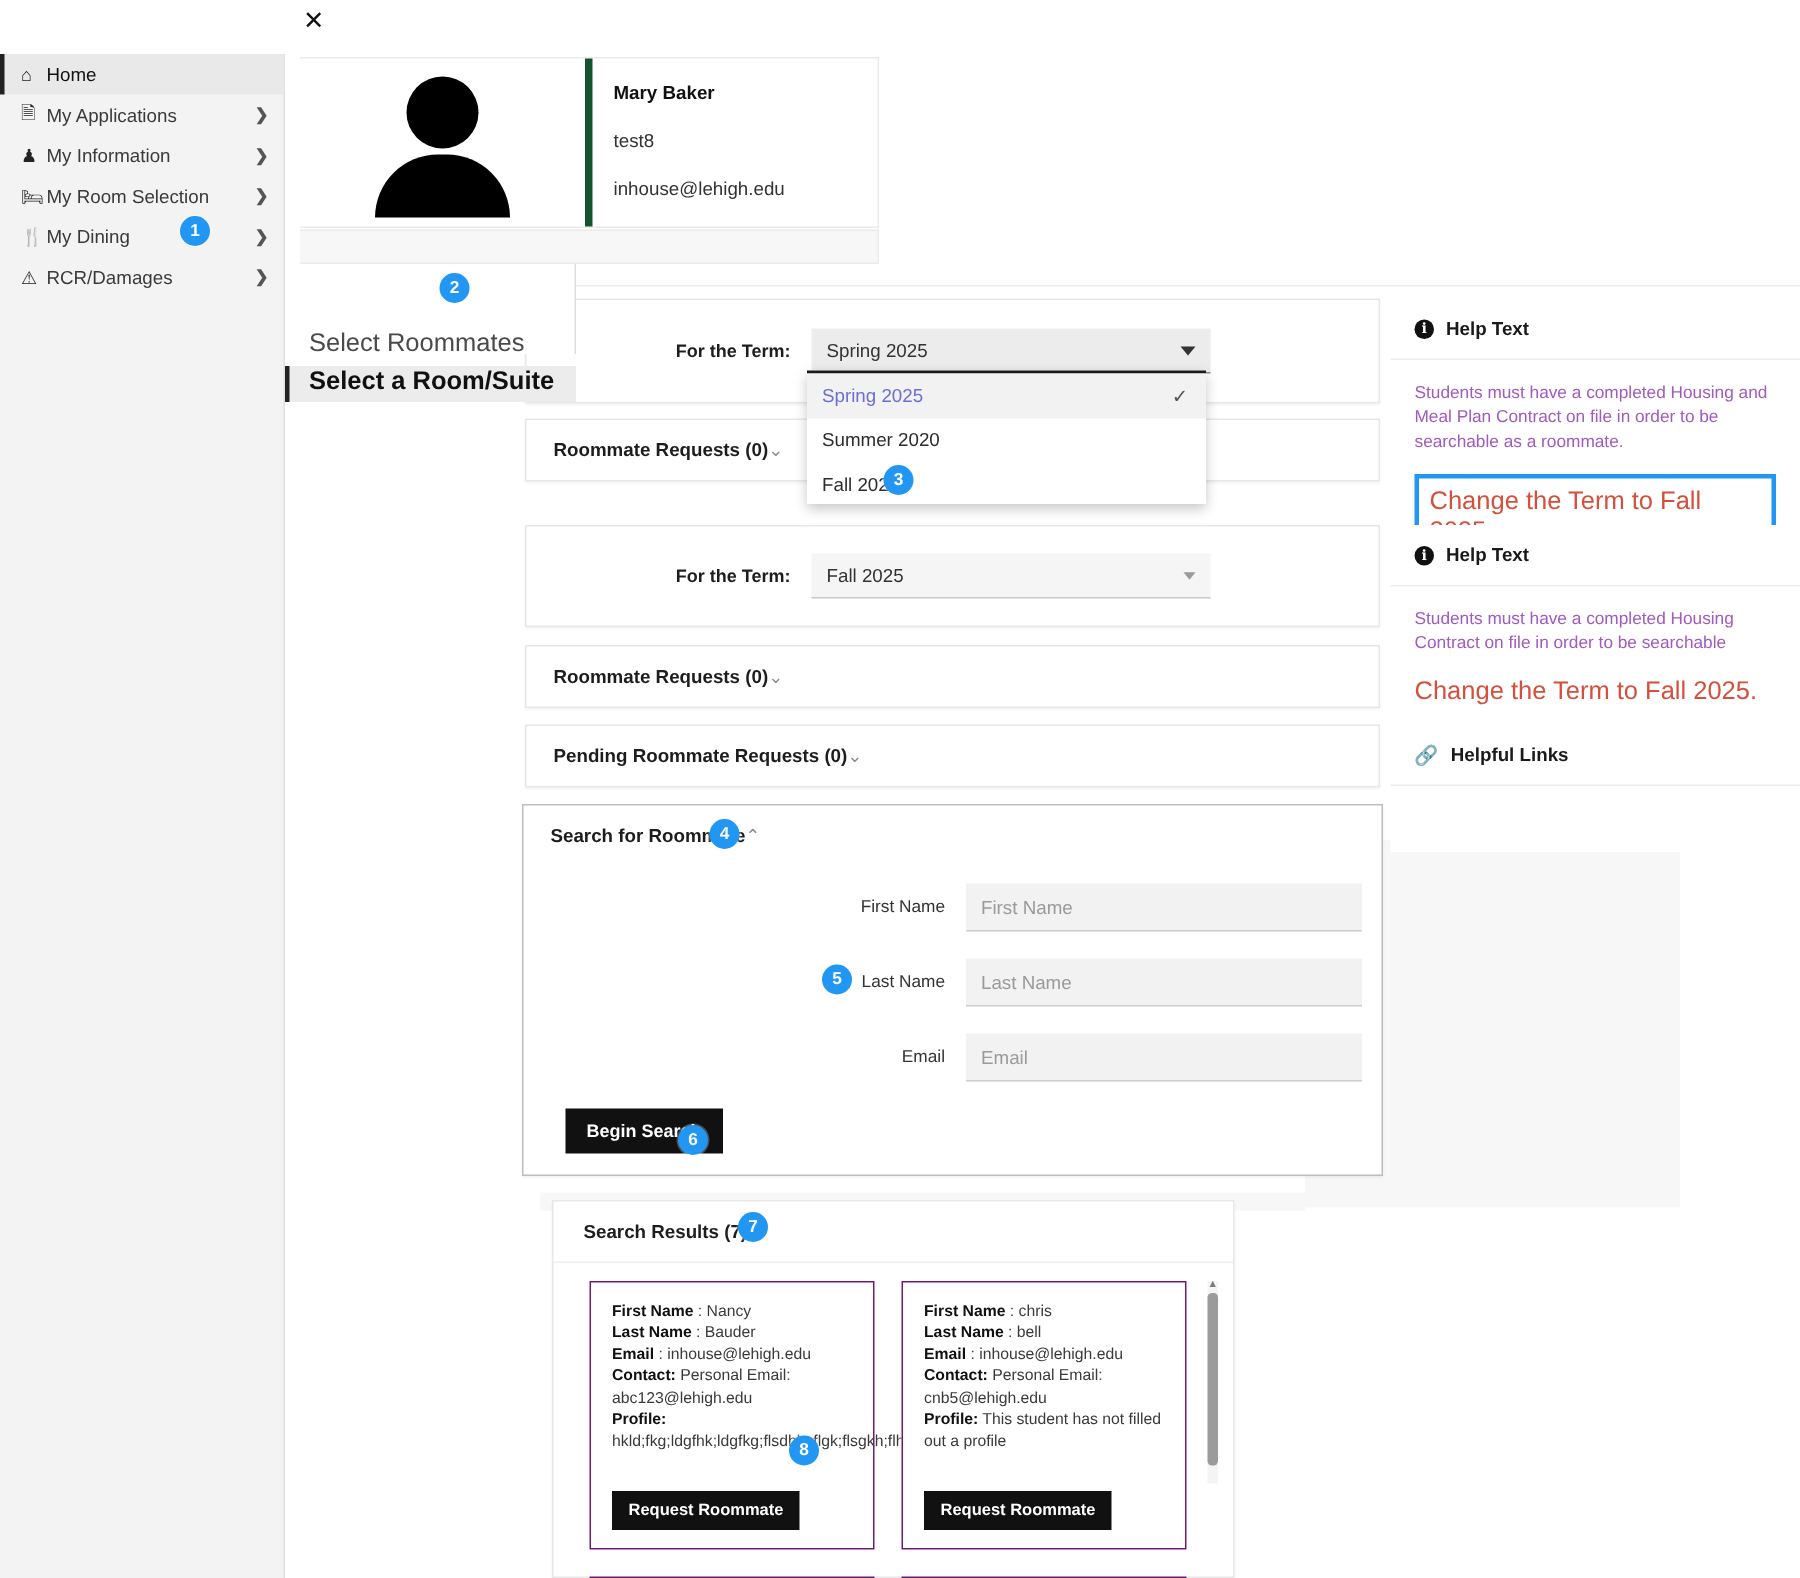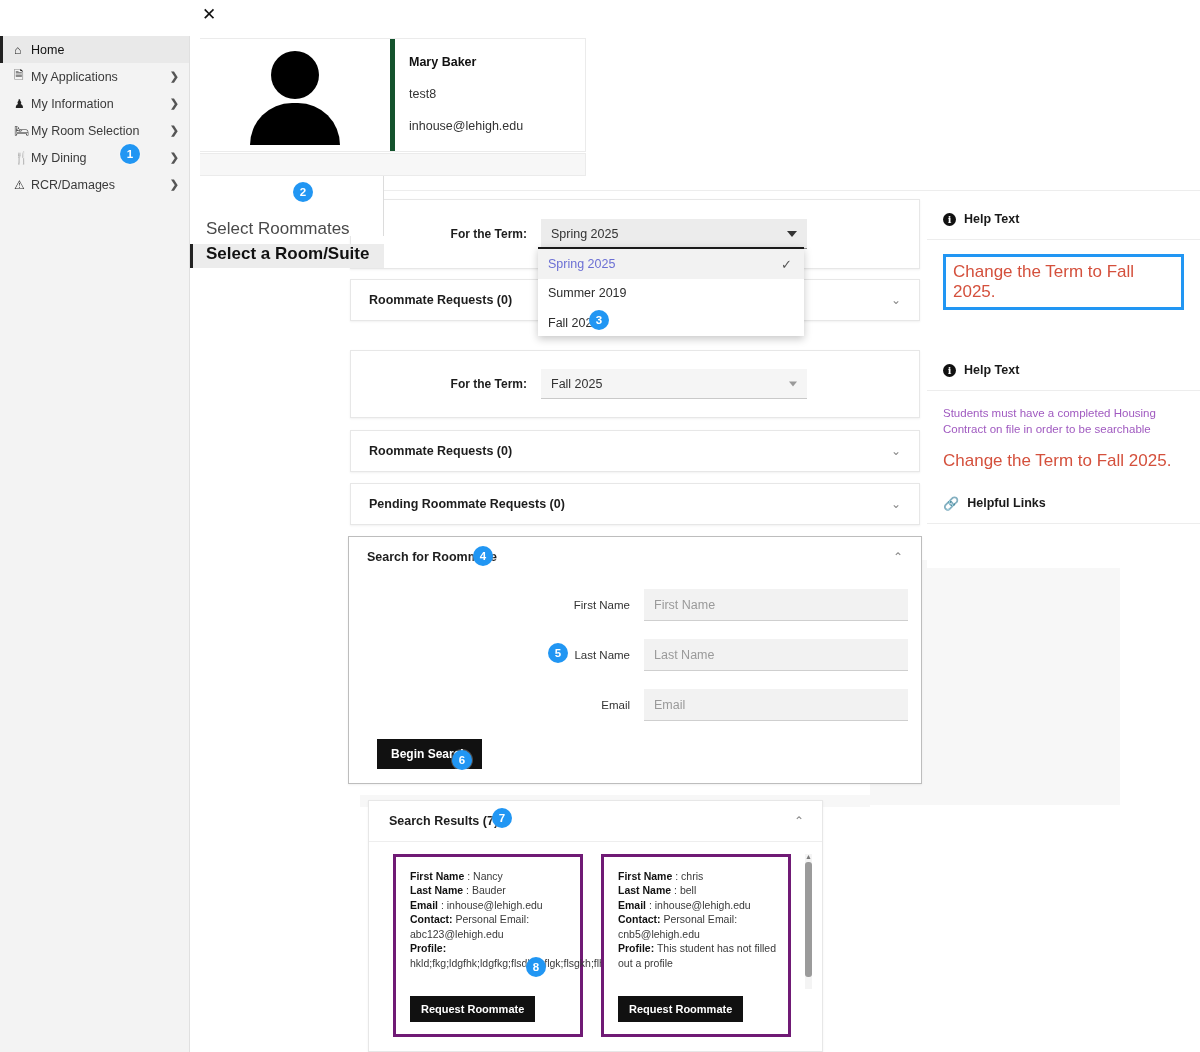--- a/index.html
+++ b/index.html
@@ -114,21 +114,21 @@
   }
   .dd-item {
     position:relative; height: 29.5px; display:flex; align-items:center;
     padding-left: 10px; font-size: 12.5px; color:#2d2d2d; cursor:pointer;
   }
   .dd-item.sel { background:#f2f2f2; color:#6b6fd4; }
   .dd-check { position:absolute; right: 12px; top:50%; transform: translateY(-50%); font-size: 13px; color:#555; }
 
   
   .acc {
-    display:flex; align-items:center; justify-content: space-between;
+    display:flex; align-items:center; 
     padding: 0 18px 0 18px; height: 100%;
     font-size: 12.5px; font-weight: 700; color:#1d1d1d;
   }
   .acc .chev { font-size: 12px; color:#8a8a8a; font-weight:400; }
 
   
   .help-head {
     display:flex; align-items:center; gap: 8px; height: 41px; padding-left: 16px;
     border-bottom: 1px solid #ededed; font-size: 12.5px; font-weight: 700; color:#1a1a1a;
   }
@@ -161,21 +161,21 @@
   .field-input::placeholder { color:#9a9a9a; }
   .btn-dark {
     background:#111; color:#fff; border:none; font-size: 12px; font-weight:700;
     padding: 8px 14px; cursor:pointer; font-family:"Liberation Sans", sans-serif;
   }
 
   
   .results-body { position:relative; padding: 12px 24px 0 24px; }
   .res-grid { display:flex; gap: 18px; flex-wrap: wrap; }
   .res-card {
-    width: 190px; background:#fff; border:3px solid #701a75; padding: 12px 12px 12px 14px;
+    width: 190px; background:#fff; border:1px solid #701a75; padding: 12px 12px 12px 14px;
   }
   .res-line { font-size: 10.5px; color:#3a3a3a; line-height: 1.38; }
   .res-line b { color:#111; }
   .res-card .btn-dark { margin-top: 26px; font-size: 11px; padding: 7px 11px; }
   .scroll-track {
     position:absolute; right: 10px; top: 12px; width: 7px; height: 135px; background:#f4f4f4;
   }
   .scroll-thumb { position:absolute; left:0; top: 8px; width: 7px; height: 115px; background:#9b9b9b; border-radius: 3px; }
   .scroll-arrow { position:absolute; left:0; top:-1px; width:7px; text-align:center; font-size:7px; color:#7a7a7a; line-height:7px;}
   .grey-slab { position:absolute; background:#f7f7f7; }
@@ -396,20 +396,21 @@
         </div>
       </div>
     </div>
 
     <div class="panel" style="left:587px;top:199px;width:273px;height:118px;border:none;box-shadow:none;background:#fff;">
       <div class="help-head">
         <span class="info-ico">i</span>
         <span>Help Text</span>
       </div>
       <div class="help-body">
+        <p class="help-p">Students must have a completed Housing and Meal Plan Contract on file in order to be searchable as a roommate.</p>
         <span class="help-warn boxed">Change the Term to Fall 2025.</span>
       </div>
     </div>
 
     <div class="panel" style="left:587px;top:350px;width:273px;height:123px;border:none;box-shadow:none;background:#fff;">
       <div class="help-head">
         <span class="info-ico">i</span>
         <span>Help Text</span>
       </div>
       <div class="help-body">
@@ -426,21 +427,21 @@
     </div>
 
   </div>
 
   <div class="dropdown">
     <div class="dd-item sel">
       <span>Spring 2025</span>
       <span class="dd-check">✓</span>
     </div>
     <div class="dd-item">
-      <span>Summer 2019</span>
+      <span>Summer 2020</span>
     </div>
     <div class="dd-item">
       <span>Fall 2025</span>
     </div>
   </div>
 
   <div class="badge" style="left:120px;top:144px;">1</div>
   <div class="badge" style="left:293px;top:182px;">2</div>
   <div class="badge" style="left:589px;top:310px;">3</div>
   <div class="badge" style="left:473px;top:546px;">4</div>

